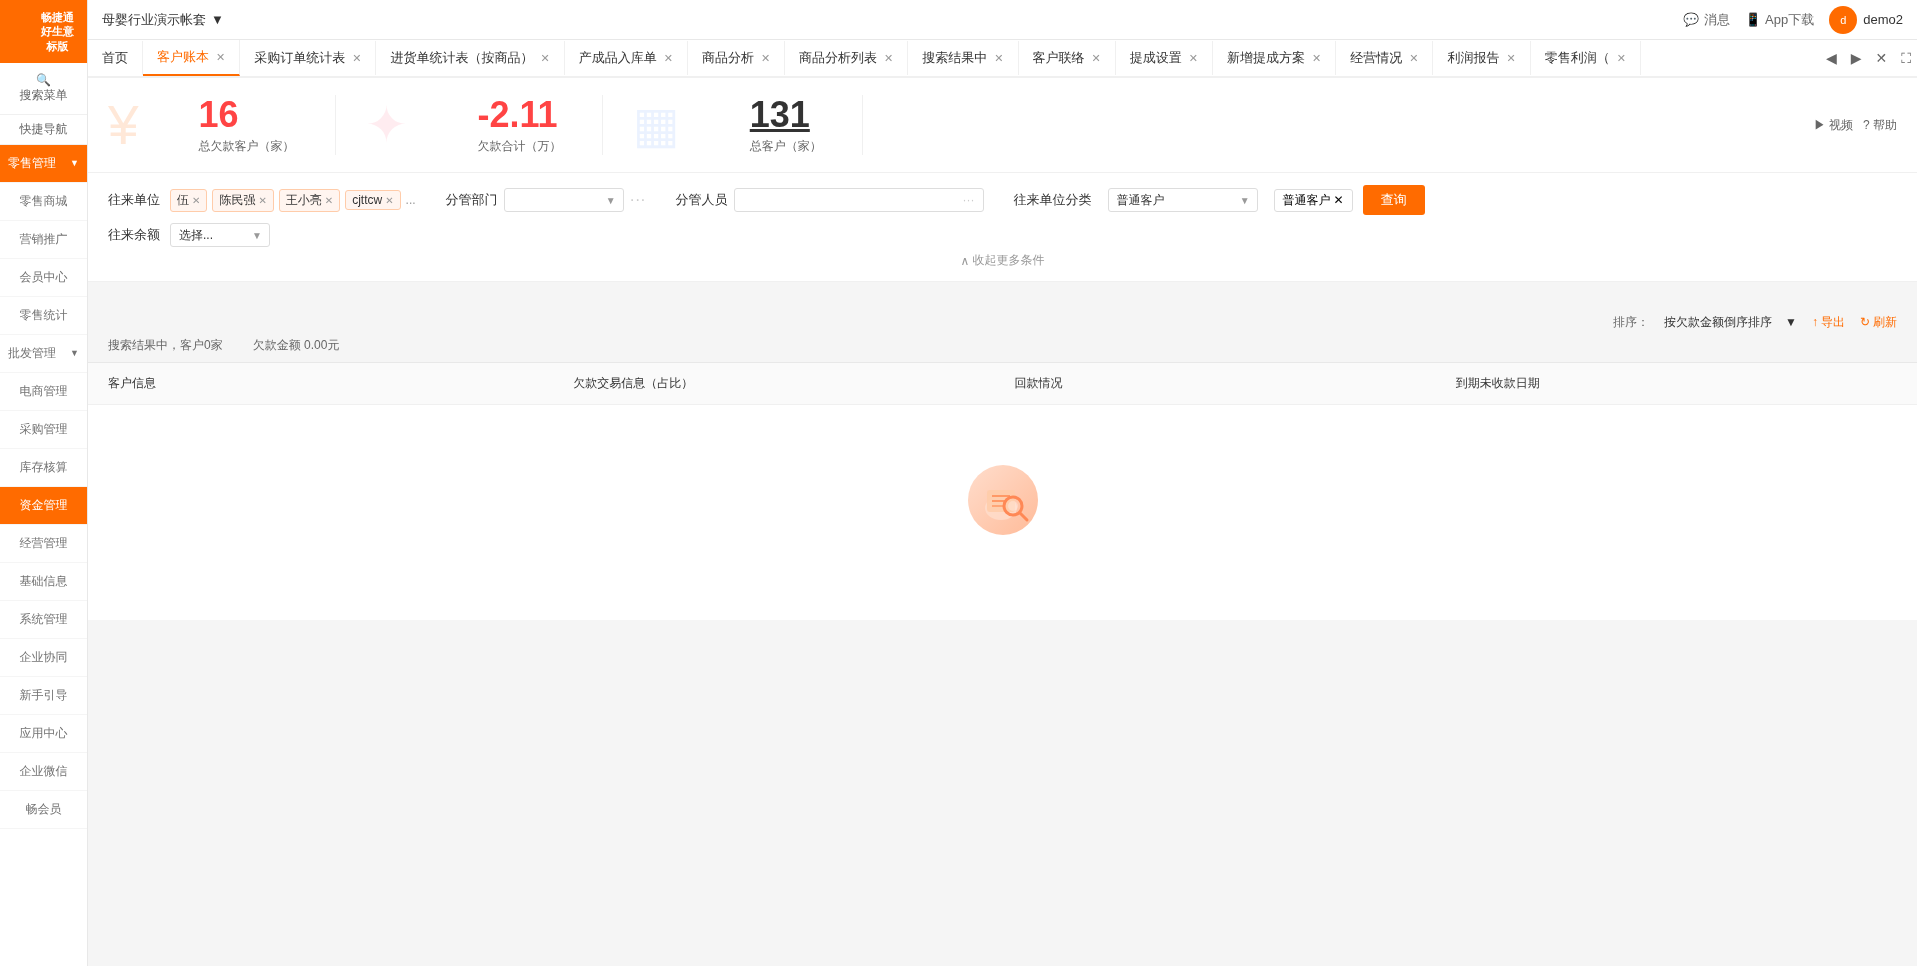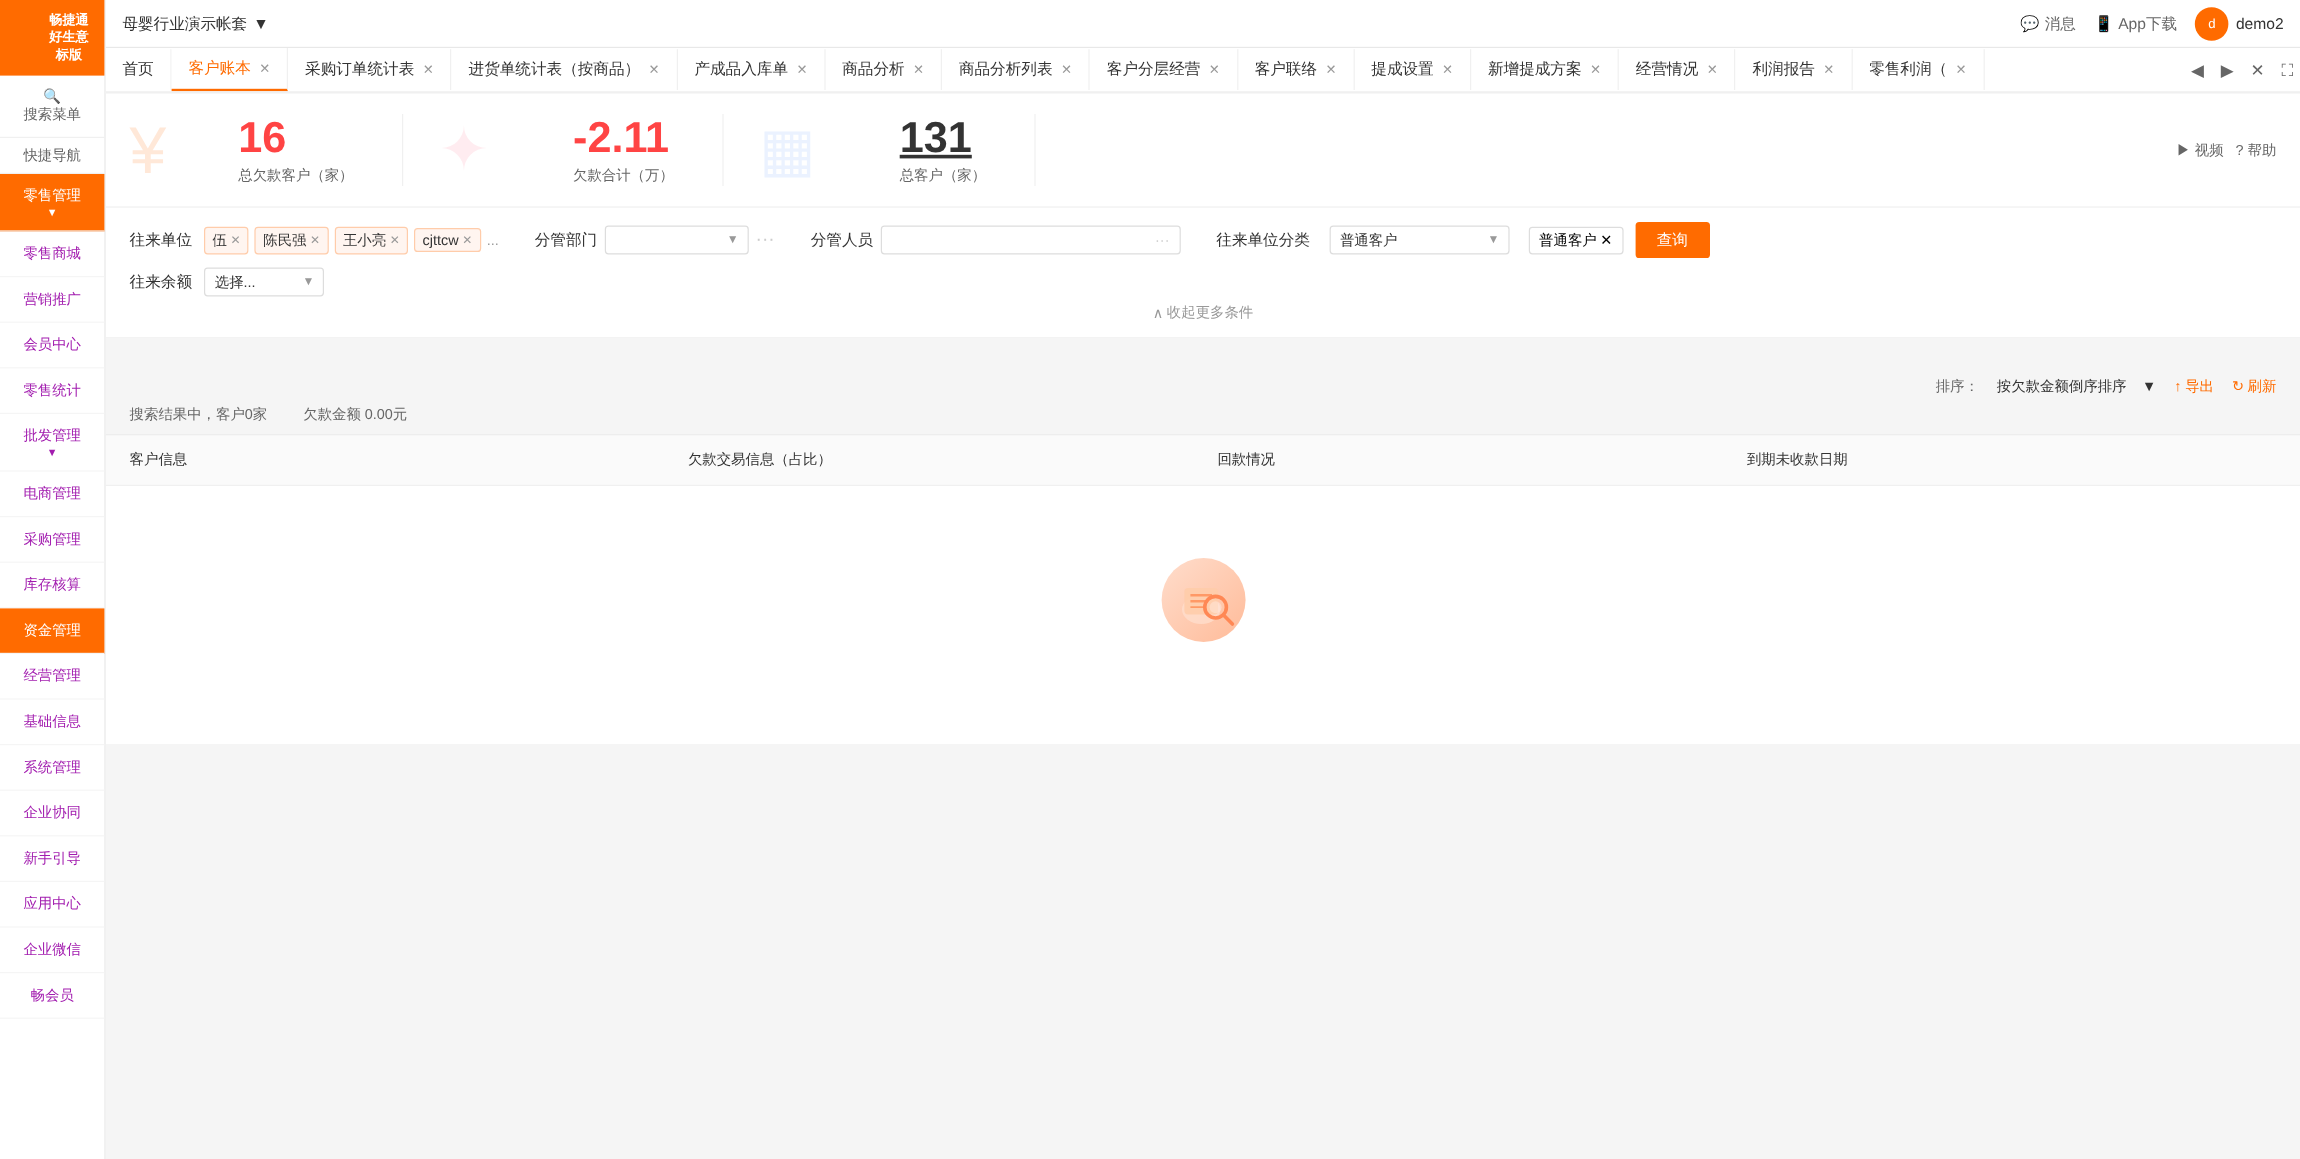--- a/index.html
+++ b/index.html
@@ -4,23 +4,23 @@
   <style>
     * { box-sizing: border-box; margin: 0; padding: 0; }
     body { font-family: 'Microsoft YaHei', Arial, sans-serif; font-size: 13px; background: #f5f5f5; display: flex; height: 100vh; overflow: hidden; }
 
     
     .sidebar { width: 88px; background: #fff; display: flex; flex-direction: column; border-right: 1px solid #e8e8e8; flex-shrink: 0; }
     .sidebar-logo { background: #ff6b00; padding: 10px 8px; text-align: center; cursor: pointer; }
     .sidebar-logo .logo-text { color: #fff; font-size: 11px; font-weight: bold; line-height: 1.3; margin-left: 28px; }
     .sidebar-search { padding: 10px 8px; border-bottom: 1px solid #f0f0f0; cursor: pointer; text-align: center; font-size: 12px; color: #666; }
     .sidebar-nav { padding: 6px 8px; border-bottom: 1px solid #f0f0f0; cursor: pointer; text-align: center; font-size: 12px; color: #666; }
-    .sidebar-item { padding: 10px 5px; text-align: center; font-size: 12px; color: #a21caf; cursor: pointer; border-bottom: 1px solid #f5f5f5; }
+    .sidebar-item { padding: 10px 5px; text-align: center; font-size: 12px; color: #737373; cursor: pointer; border-bottom: 1px solid #f5f5f5; }
     .sidebar-item.active { background: #ff6b00; color: #fff; }
-    .sidebar-item.has-arrow { display: flex; align-items: center; justify-content: center; gap: 0; flex-direction: column; }
+    .sidebar-item.has-arrow { display: flex; align-items: center; justify-content: center; gap: 14px; }
 
     
     .main { flex: 1; display: flex; flex-direction: column; overflow: hidden; }
 
     
     .top-header { background: #fff; height: 40px; display: flex; align-items: center; padding: 0 14px; border-bottom: 1px solid #e8e8e8; justify-content: space-between; flex-shrink: 0; }
     .top-header-left { display: flex; align-items: center; gap: 10px; }
     .breadcrumb-selector { display: flex; align-items: center; gap: 5px; font-size: 13px; color: #333; cursor: pointer; }
     .top-header-right { display: flex; align-items: center; gap: 15px; font-size: 13px; color: #333; }
     .top-header-right .msg, .top-header-right .app { display: flex; align-items: center; gap: 4px; cursor: pointer; color: #666; }
@@ -176,21 +176,21 @@
     </div>
     <div class="tab">
       <span>商品分析</span>
       <span class="close-btn">✕</span>
     </div>
     <div class="tab">
       <span>商品分析列表</span>
       <span class="close-btn">✕</span>
     </div>
     <div class="tab">
-      <span>客户分层经营</span>
+      <span>搜索结果中</span>
       <span class="close-btn">✕</span>
     </div>
     <div class="tab">
       <span>客户联络</span>
       <span class="close-btn">✕</span>
     </div>
     <div class="tab">
       <span>提成设置</span>
       <span class="close-btn">✕</span>
     </div>

